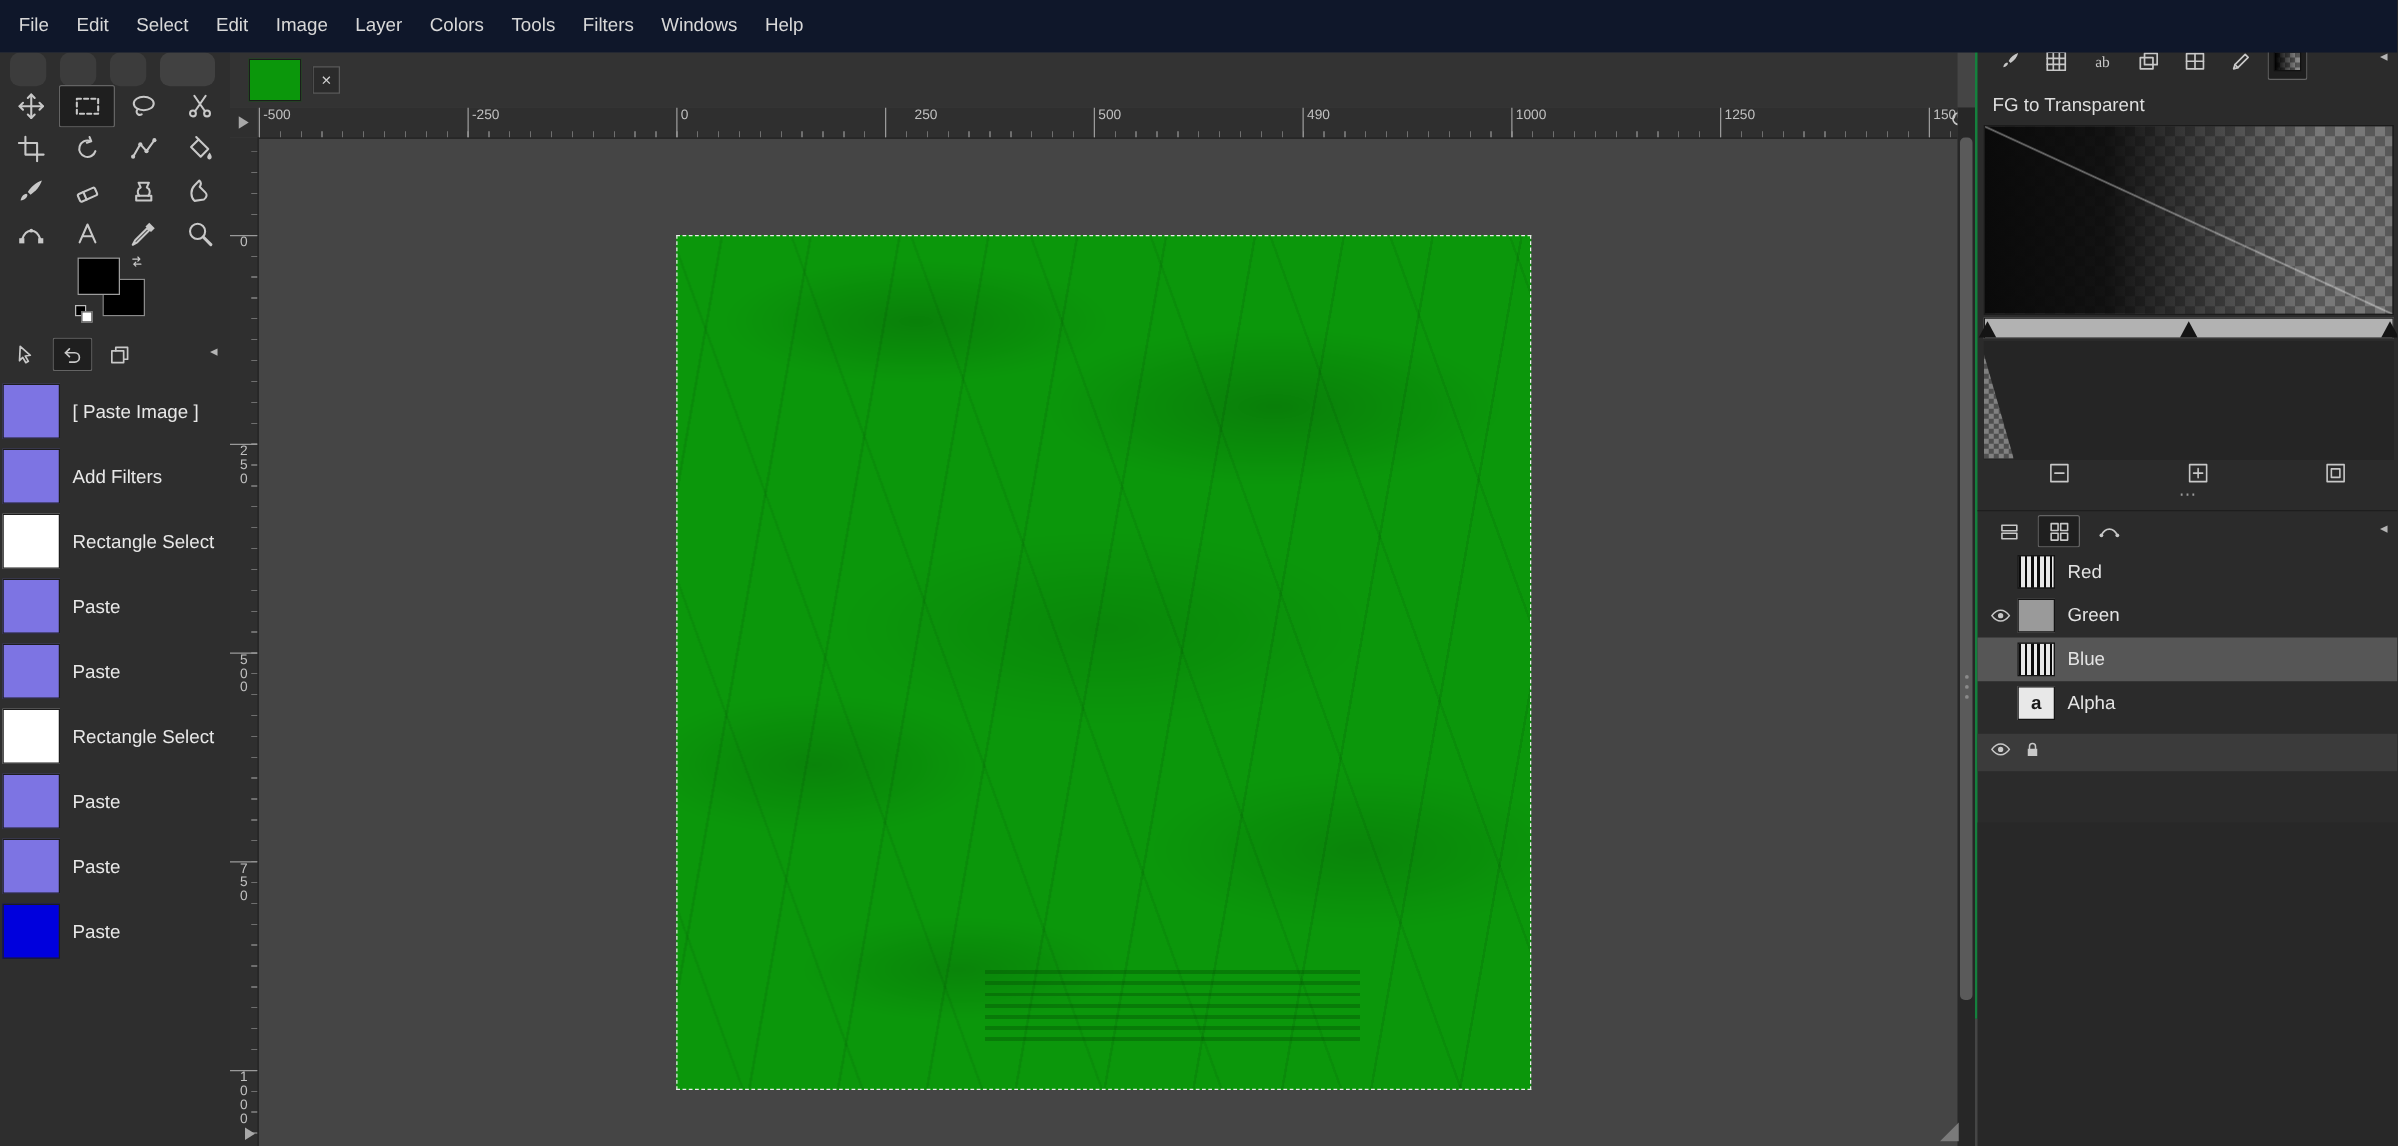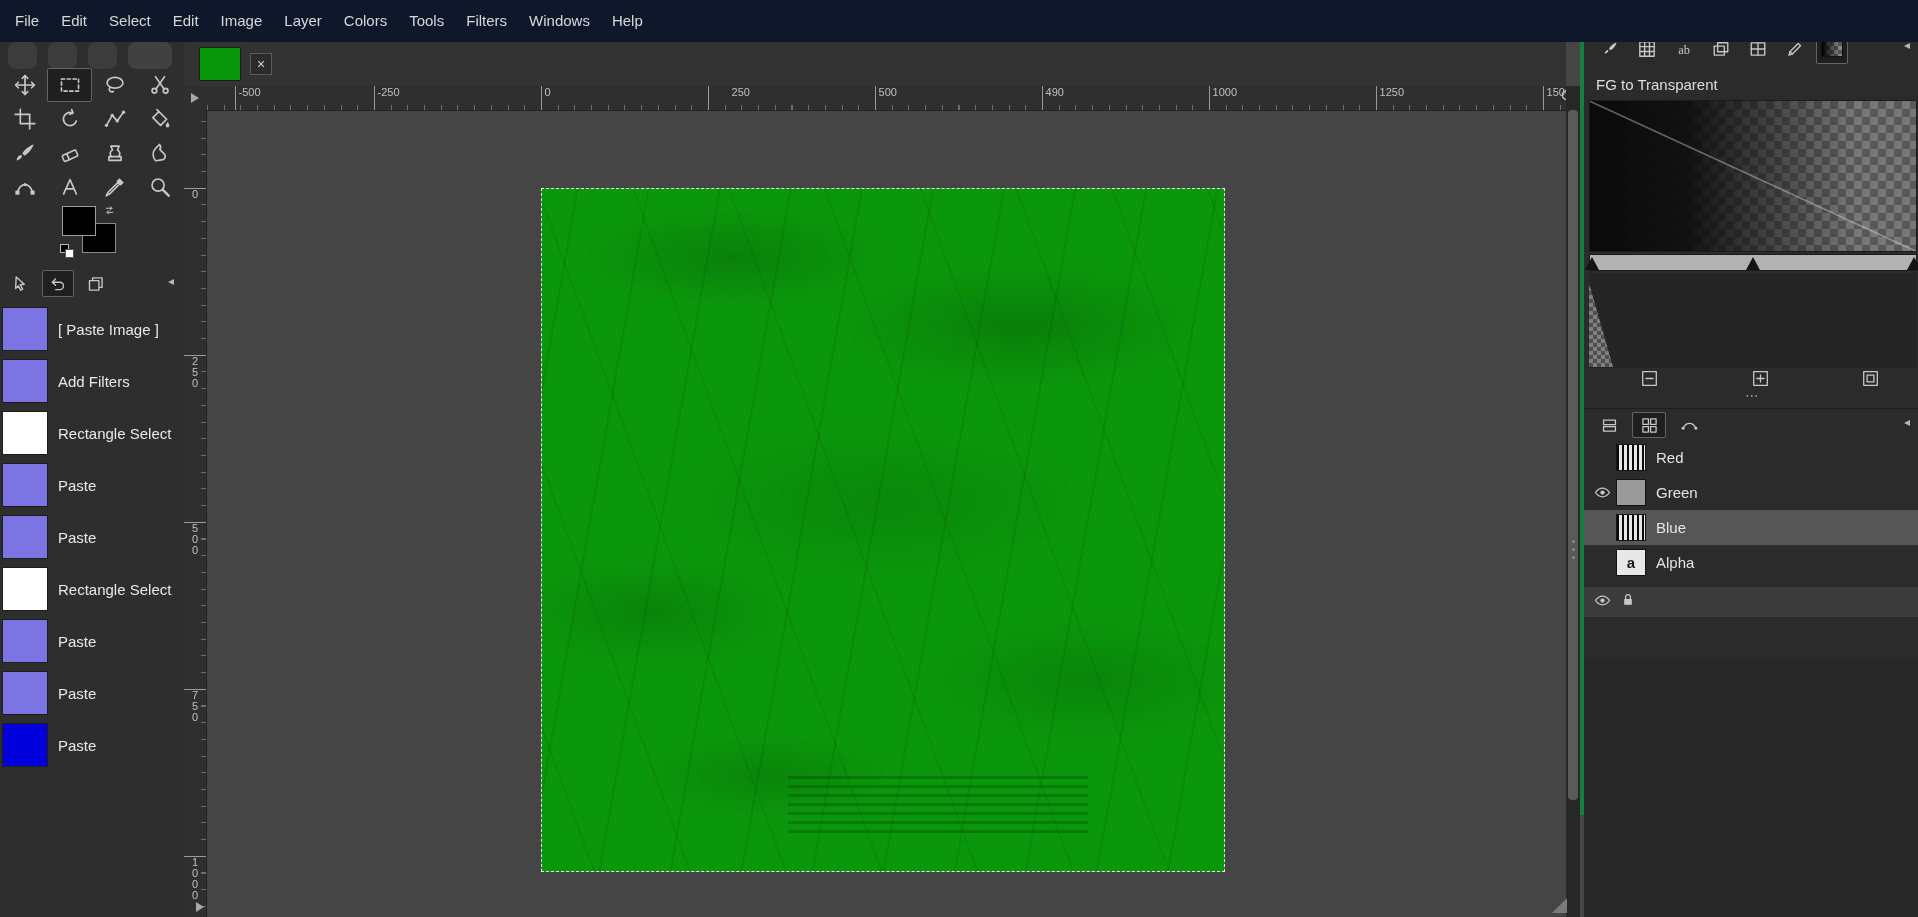--- a/index.html
+++ b/index.html
@@ -72,21 +72,21 @@
 
   #zoom-corner{position:absolute;left:1560px;top:88px;width:20px;height:20px;}
   #vscrollbar{position:absolute;left:1566px;top:86px;width:14px;height:831px;background:#272727;}
   #vscroll-thumb{position:absolute;left:2px;top:24px;width:10px;height:690px;background:#5a5a5a;border-radius:4px;}
   #nav-corner{position:absolute;left:1552px;top:898px;width:0;height:0;border-left:15px solid transparent;border-bottom:15px solid #7a7a7a;}
   #hscroll-arrow{position:absolute;left:196px;top:902px;}
   #dock-grip{position:absolute;left:1572px;top:540px;display:flex;flex-direction:column;gap:5px;}
   #dock-grip i{width:3px;height:3px;border-radius:50%;background:#8a8a8a;}
 
   
-  #dock{position:absolute;left:1580px;top:0;width:338px;height:815px;background:#2b2b2b;border-left:4px solid #15803d;box-sizing:border-box;}
+  #dock{position:absolute;left:1580px;top:0;width:338px;height:815px;background:#2b2b2b;border-left:2px solid #15803d;box-sizing:border-box;}
   #dock-toolbar{position:absolute;left:10px;top:34px;display:flex;gap:5px;}
   .dock-tab{width:32px;height:30px;display:flex;align-items:center;justify-content:center;border-radius:2px;}
   .dock-tab.active{background:#1e1e1e;box-shadow:inset 0 0 0 1px #646464;}
   .grad-chip{width:20px;height:14px;border:1px solid #111;
     background-image:linear-gradient(90deg,#000 0%,rgba(0,0,0,0) 90%),repeating-conic-gradient(#8a8a8a 0 25%,#555 0 50%);
     background-size:auto,8px 8px;}
   #dock-corner1{right:8px;top:38px;}
   #gradient-name{position:absolute;left:12px;top:76px;font-size:15px;color:#dedede;}
   #gradient-preview{position:absolute;left:5px;top:100px;width:328px;height:152px;border:1px solid #1b1b1b;box-sizing:border-box;
     background-image:linear-gradient(90deg,rgba(10,10,10,1) 0%,rgba(10,10,10,.92) 30%,rgba(10,10,10,0) 82%),repeating-conic-gradient(#787878 0 25%,#585858 0 50%);
@@ -324,21 +324,21 @@
     <div class="image-tab">
       <span class="tab-thumb" id="tab-thumb" style="background: rgb(11, 151, 11);"></span>
       <span class="tab-close">×</span>
     </div>
   </div>
 
   <div id="ruler-corner">
       <span class="tri-right"></span>
     </div>
   <div id="hruler">
-      <div class="htick" style="left: 0.6px; margin-left: 28px;">
+      <div class="htick" style="left: 0.6px;">
         <span>-500</span>
       </div>
       <div class="htick" style="left: 167.6px;">
         <span>-250</span>
       </div>
       <div class="htick" style="left: 334.6px;">
         <span>0</span>
       </div>
       <div class="htick" style="left: 501.6px; padding-left: 20px;">
         <span>250</span>

